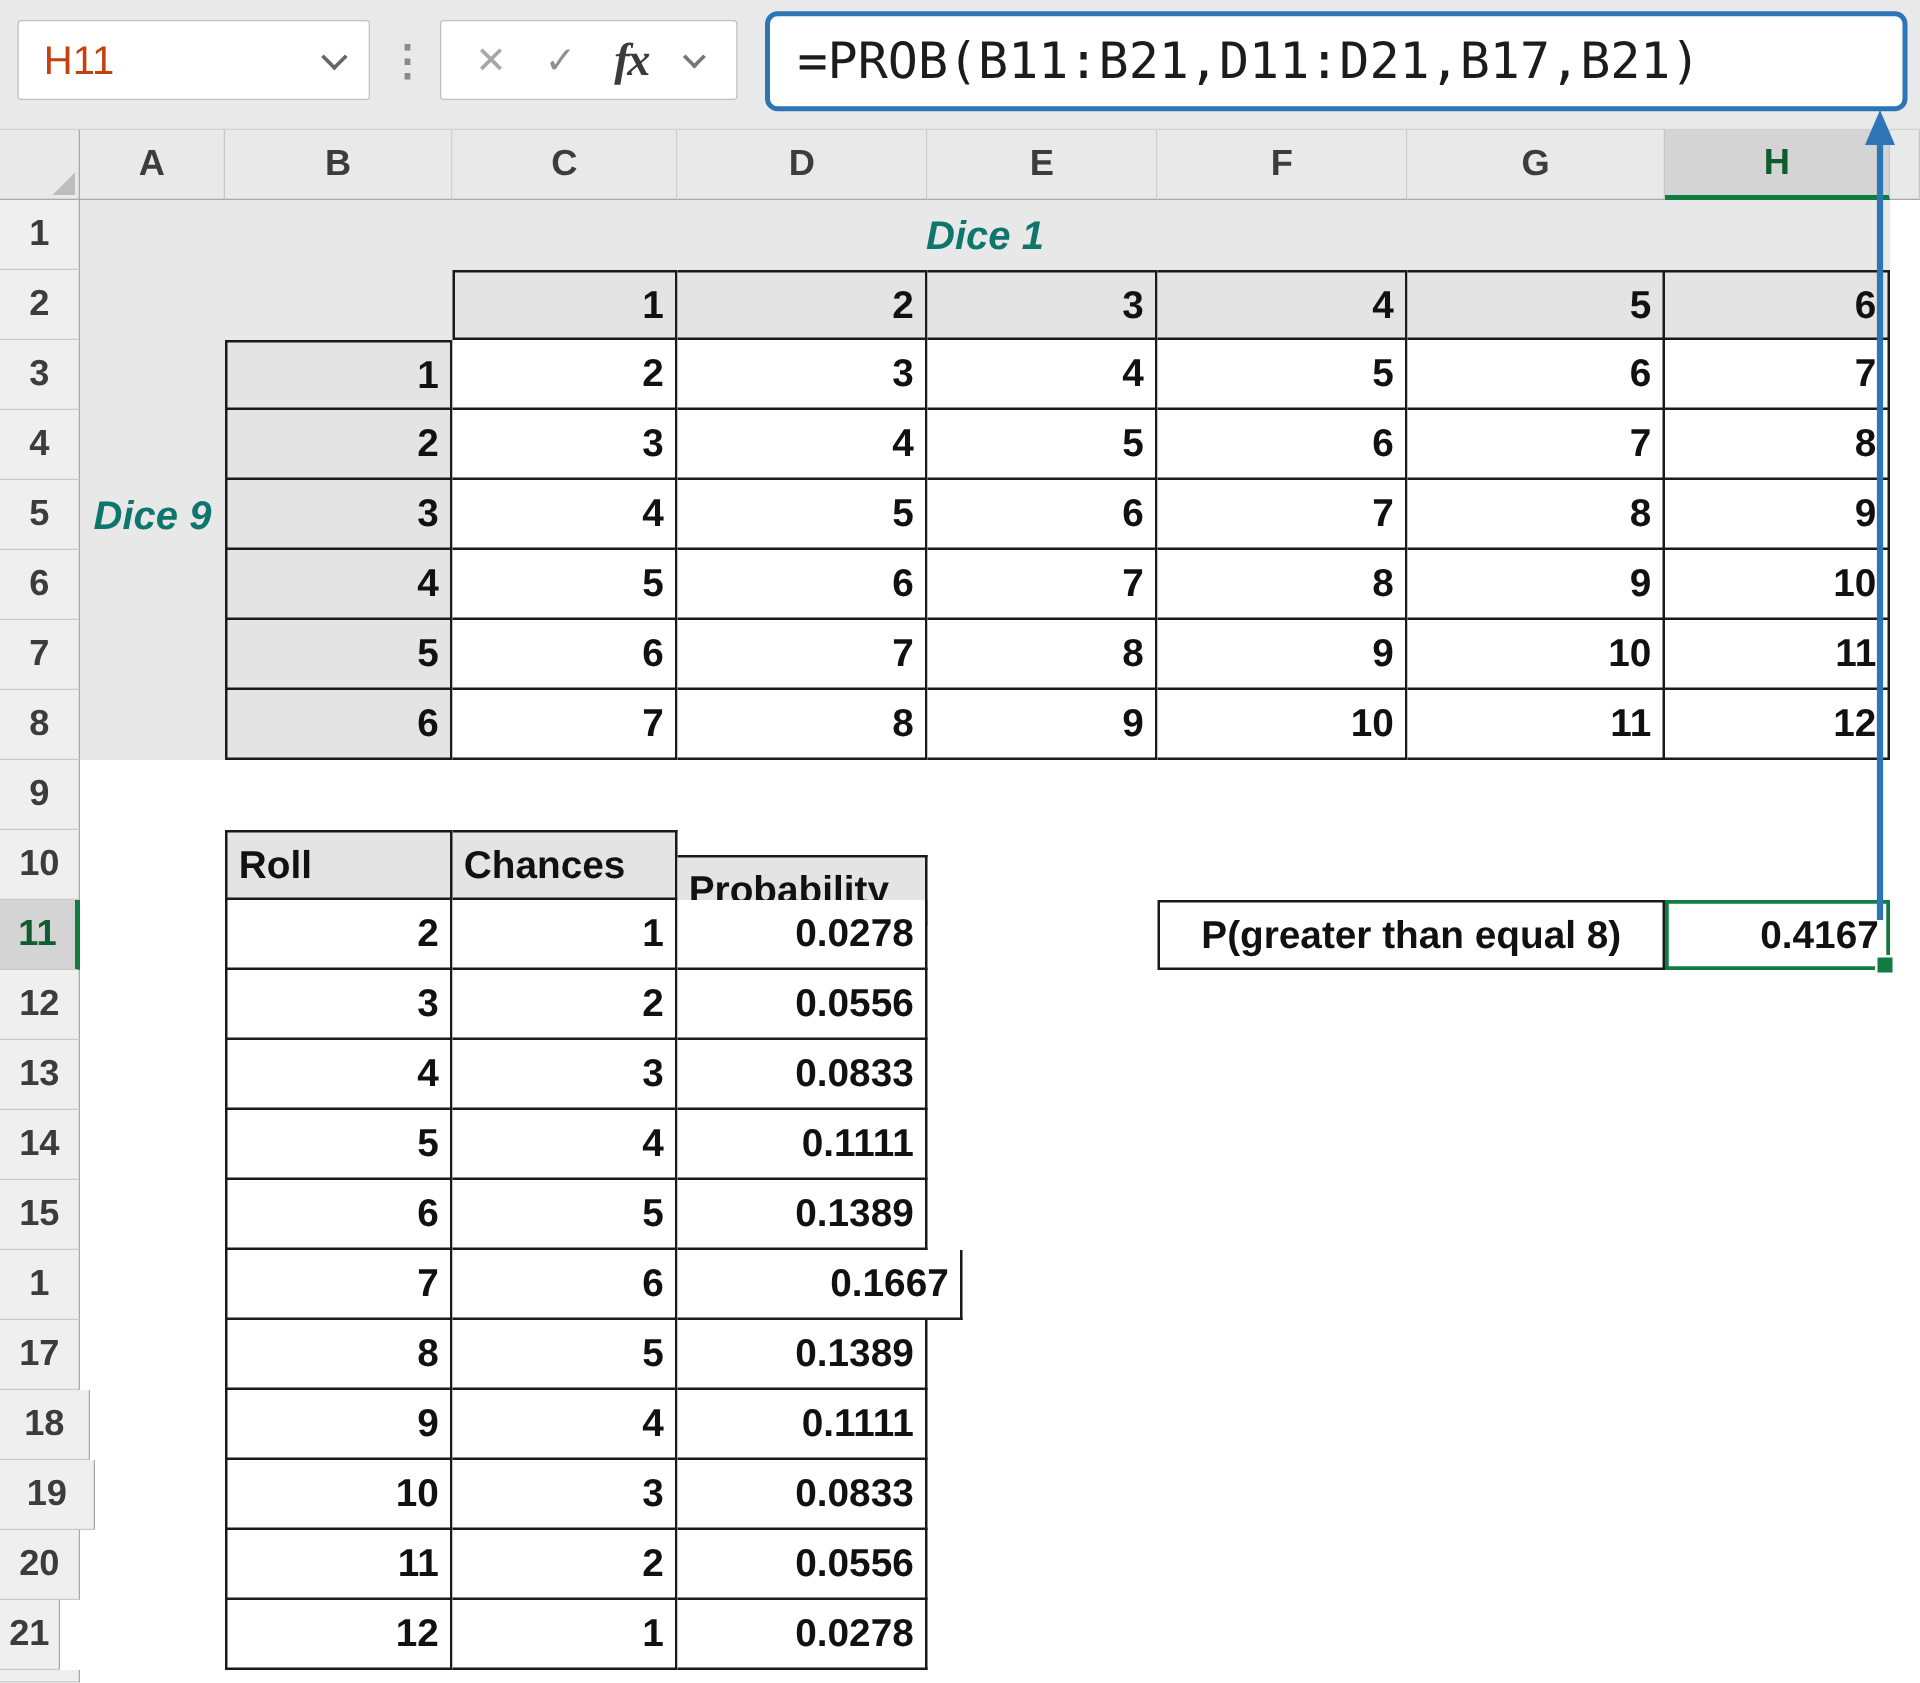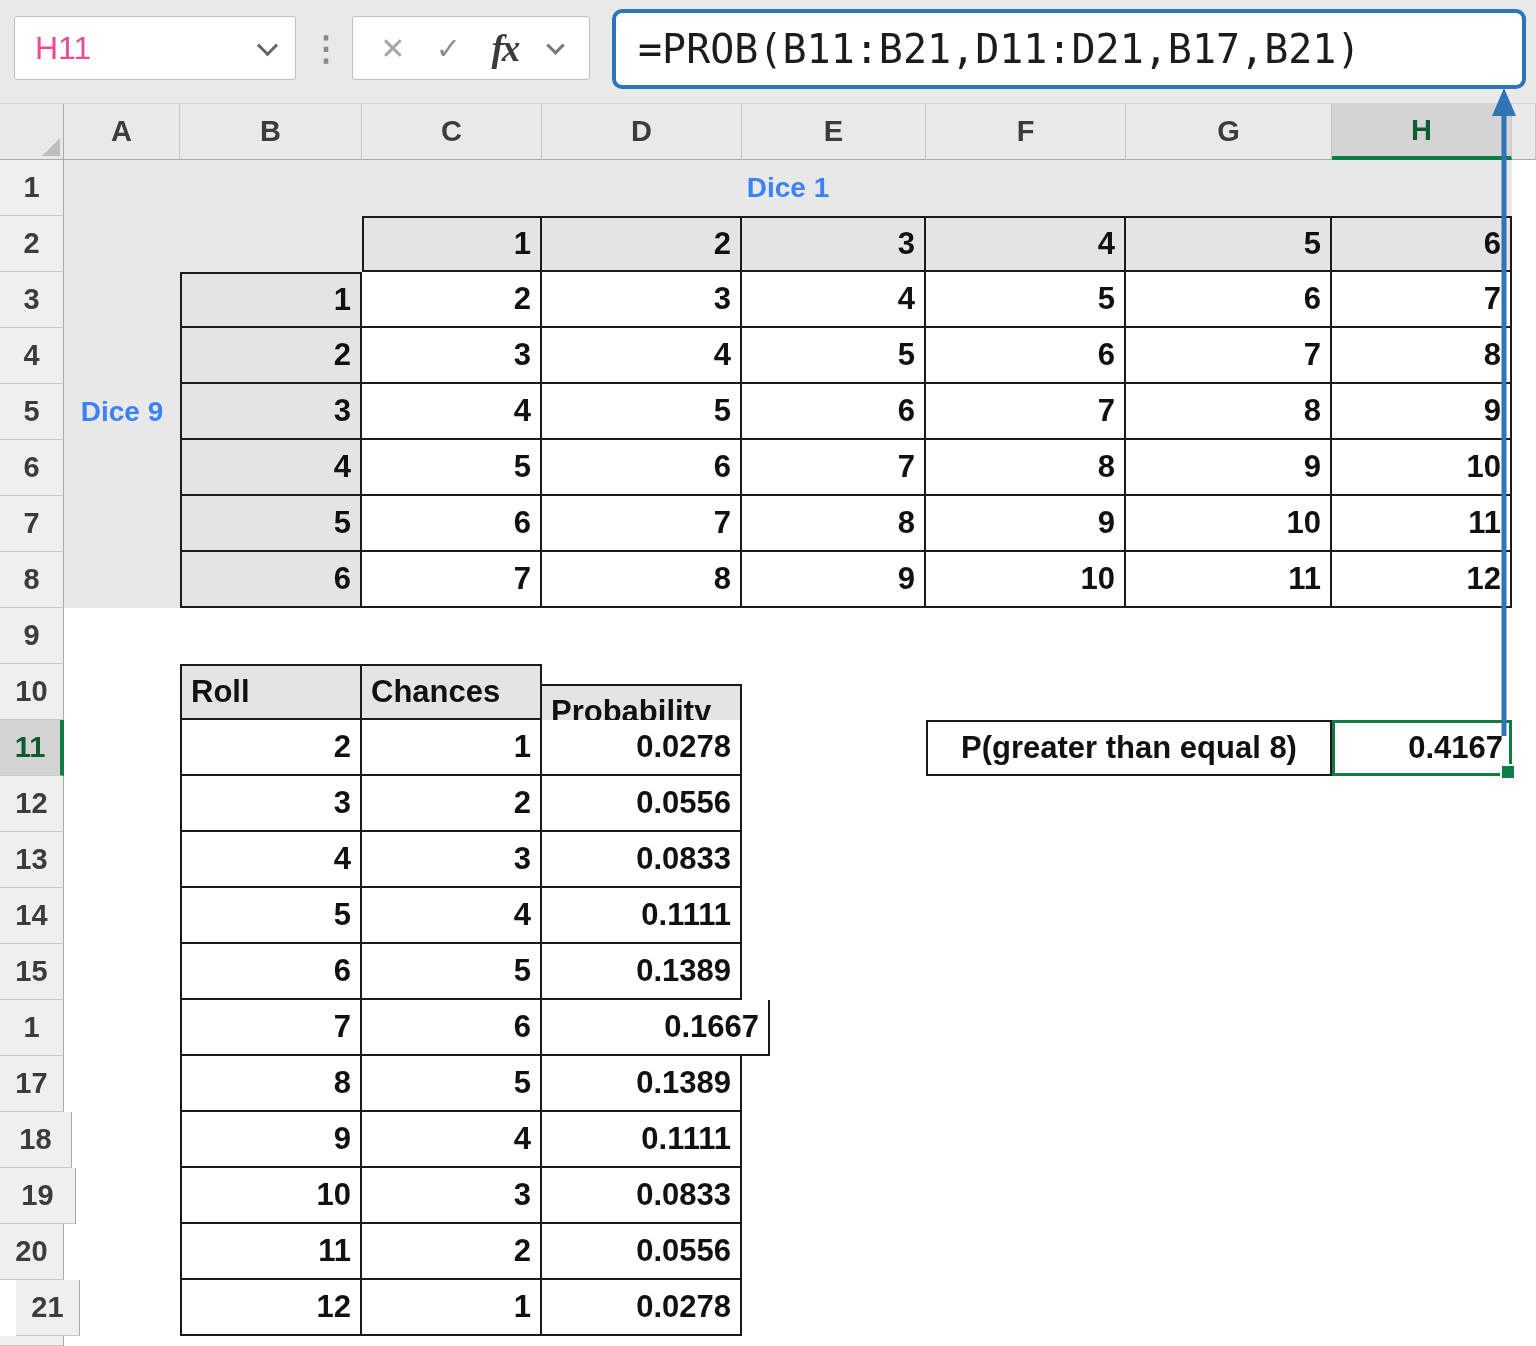--- a/index.html
+++ b/index.html
@@ -13,21 +13,21 @@
 
   
   #toolbar {
     position: absolute; left:0; top:0; width:1536px; height:104px;
     background:#E9E9E9; border-bottom:1px solid #D2D2D2; z-index:5;
   }
   .namebox {
     position:absolute; left:14px; top:16px; width:282px; height:64px;
     background:#fff; border:1px solid #C0C0C0; border-radius:3px;
     display:flex; align-items:center; padding-left:20px;
-    font-size:32px; color:#ec4899;
+    font-size:32px; color:#c2410c;
   }
   .namebox .chev { margin-left:auto; margin-right:20px; }
   .chev { display:inline-flex; align-items:center; }
   .chev::after {
     content:""; display:inline-block; width:12px; height:12px;
     border-right:3px solid #666; border-bottom:3px solid #666;
     transform: rotate(45deg) translate(-2px,-2px);
   }
   .dots {
     position:absolute; left:306px; top:16px; width:40px; height:64px;
@@ -73,21 +73,21 @@
     background:#EFEFEF; border-right:1px solid #A9A9A9; border-bottom:1px solid #C9C9C9;
     display:flex; align-items:center; justify-content:center;
     font-size:29px; color:#3c3c3c; font-weight:600;
   }
   .rowhdr.sel { background:#D4D4D4; border-right:4px solid #107C41; color:#0E5C30; }
 
   .grayband { background:#E8E8E8; }
 
   .mergecell {
     display:flex; align-items:center; justify-content:center;
-    font-weight:700; font-size:28px; color:#3b82f6;
+    font-weight:700; font-size:32px; color:#0f766e;font-style:italic;
   }
 
   .tcell {
     background:#fff; display:flex; align-items:center;
     border-right:2px solid #1a1a1a; border-bottom:2px solid #1a1a1a;
     font-size:31px; font-weight:700; color:#111;
   }
   .tcell.hdr { background:#E4E4E4; }
   .tcell.bl { border-left:2px solid #1a1a1a; }
   .tcell.bt { border-top:2px solid #1a1a1a; }
@@ -137,21 +137,21 @@
     <div class="rowhdr sel" style="left: 0px; top: 720px; width: 64px; height: 56px;">11</div>
     <div class="rowhdr" style="left: 0px; top: 776px; width: 64px; height: 56px;">12</div>
     <div class="rowhdr" style="left: 0px; top: 832px; width: 64px; height: 56px;">13</div>
     <div class="rowhdr" style="left: 0px; top: 888px; width: 64px; height: 56px;">14</div>
     <div class="rowhdr" style="left: 0px; top: 944px; width: 64px; height: 56px;">15</div>
     <div class="rowhdr" style="left: 0px; top: 1000px; width: 64px; height: 56px;">1</div>
     <div class="rowhdr" style="left: 0px; top: 1056px; width: 64px; height: 56px;">17</div>
     <div class="rowhdr" style="left: 0px; top: 1112px; width: 72px; height: 56px;">18</div>
     <div class="rowhdr" style="left: 0px; top: 1168px; width: 76px; height: 56px;">19</div>
     <div class="rowhdr" style="left: 0px; top: 1224px; width: 64px; height: 56px;">20</div>
-    <div class="rowhdr" style="left: 16px; top: 1280px; width: 64px; height: 56px;">21</div>
+    <div class="rowhdr" style="left: 0px; top: 1280px; width: 48px; height: 56px;">21</div>
     <div class="rowhdr" style="left: 0px; top: 1336px; width: 64px; height: 10px;"></div>
     <div class="grayband" style="left: 64px; top: 160px; width: 1448px; height: 448px;"></div>
     <div class="mergecell" style="left: 64px; top: 160px; width: 1448px; height: 56px;">Dice 1</div>
     <div class="mergecell" style="left: 64px; top: 216px; width: 116px; height: 392px;">Dice 9</div>
     <div class="tcell hdr num bt bl" style="left: 362px; top: 216px; width: 180px; height: 56px;">1</div>
     <div class="tcell hdr num bt" style="left: 542px; top: 216px; width: 200px; height: 56px;">2</div>
     <div class="tcell hdr num bt" style="left: 742px; top: 216px; width: 184px; height: 56px;">3</div>
     <div class="tcell hdr num bt" style="left: 926px; top: 216px; width: 200px; height: 56px;">4</div>
     <div class="tcell hdr num bt" style="left: 1126px; top: 216px; width: 206px; height: 56px;">5</div>
     <div class="tcell hdr num bt" style="left: 1332px; top: 216px; width: 180px; height: 56px;">6</div>

